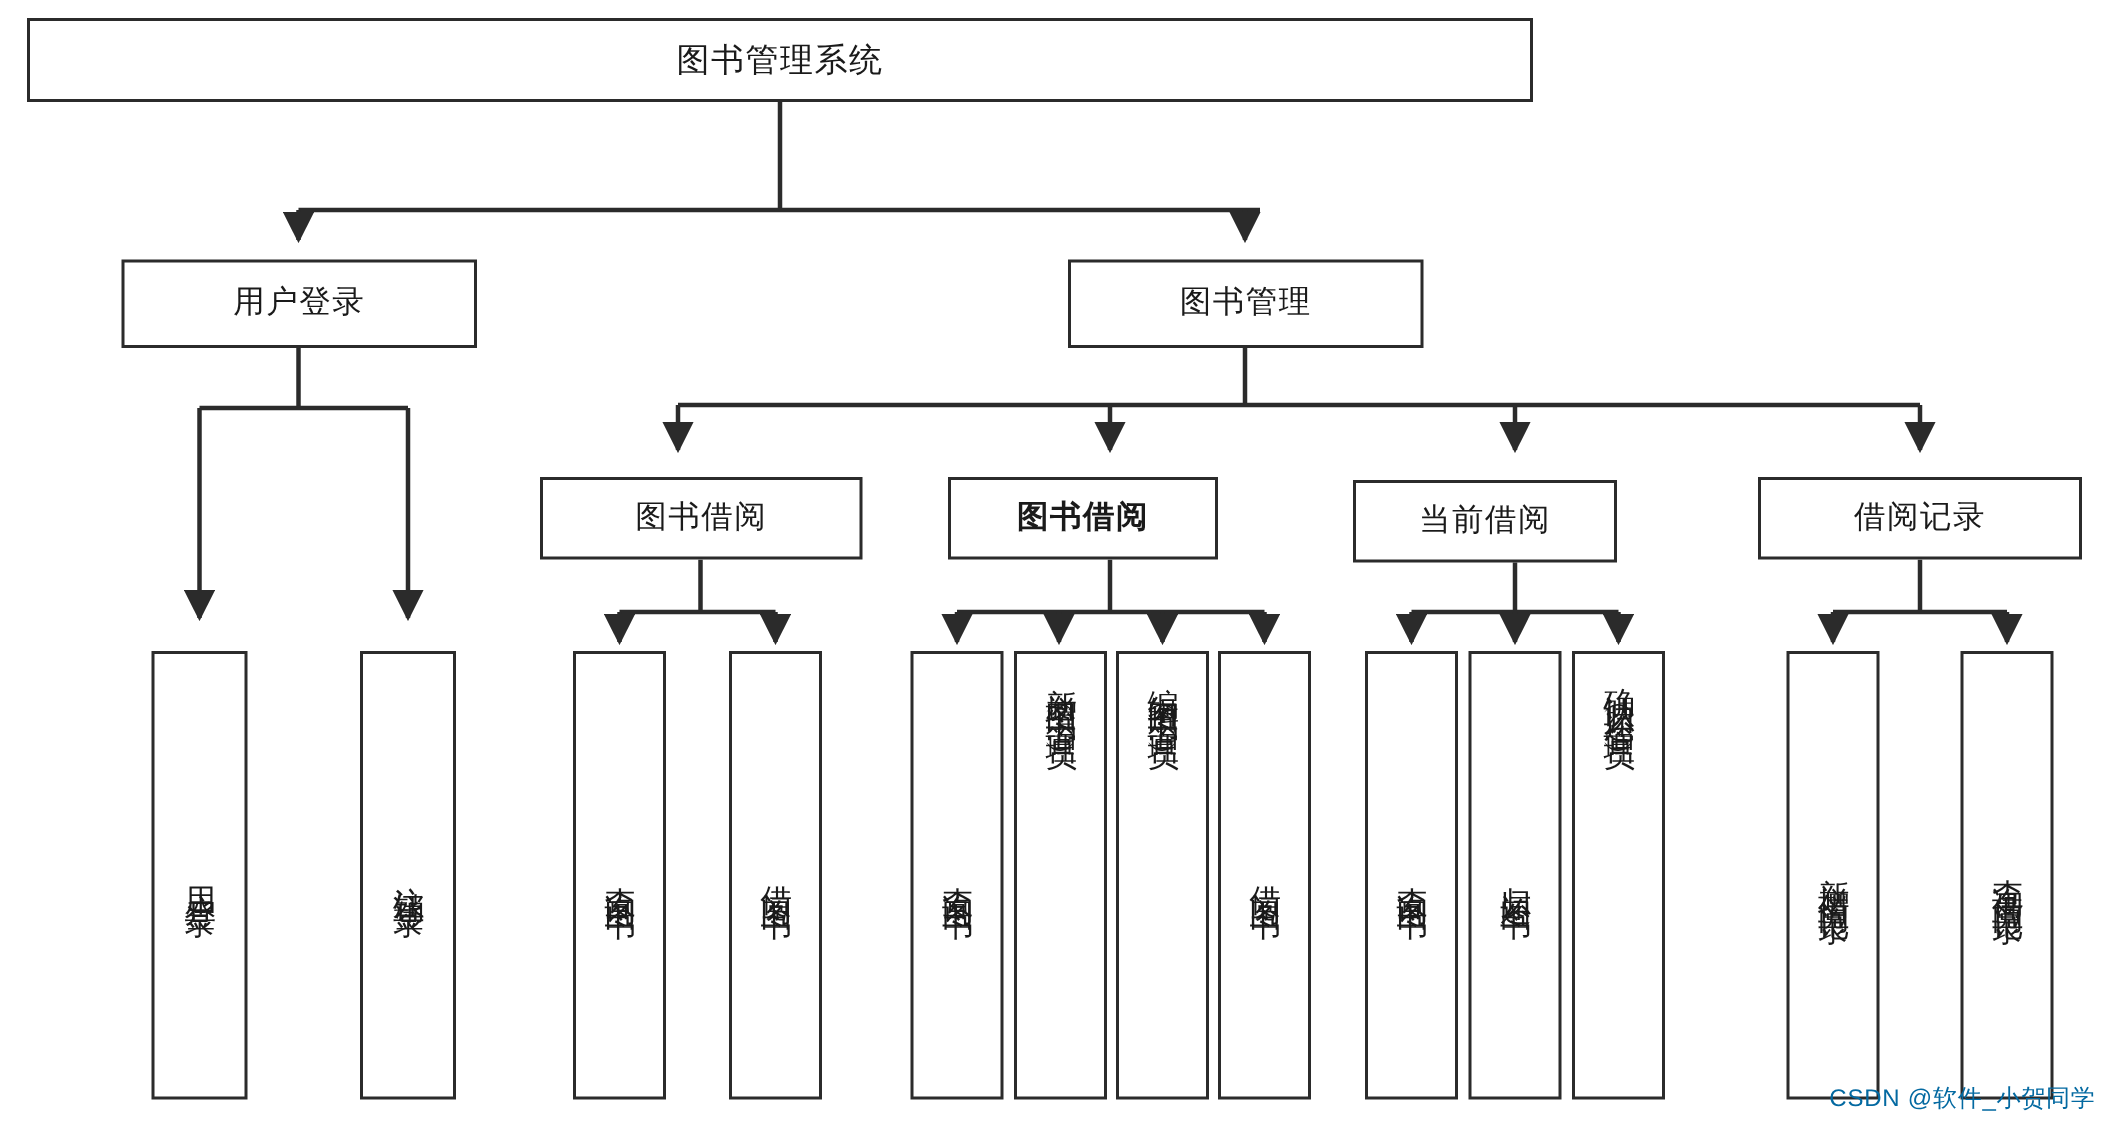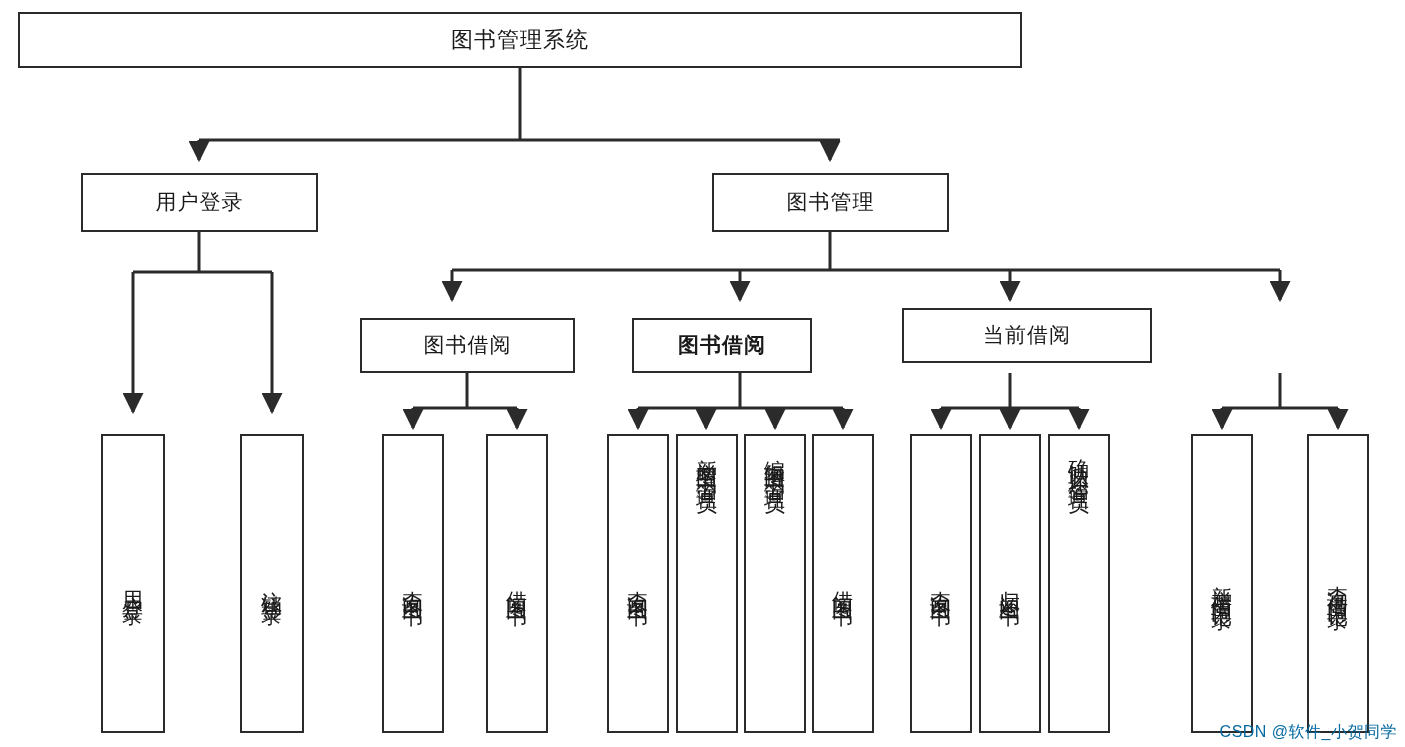--- a/index.html
+++ b/index.html
@@ -147,22 +147,25 @@
   <div class="node horiz" style="left:712px; top:173px; width:237px; height:59px;">
     <span class="label">图书管理</span>
   </div>
 
   <div class="node horiz" style="left:360px; top:318px; width:215px; height:55px;">
     <span class="label">图书借阅</span>
   </div>
   <div class="node horiz" style="left:632px; top:318px; width:180px; height:55px;font-weight:bold;">
     <span class="label">图书借阅</span>
   </div>
-  <div class="node horiz" style="left:902px; top:308px; width:250px; height:55px;">
+  <div class="node horiz" style="left:902px; top:320px; width:176px; height:55px;">
     <span class="label">当前借阅</span>
+  </div>
+  <div class="node horiz" style="left:1172px; top:318px; width:216px; height:55px;">
+    <span class="label">借阅记录</span>
   </div>
 
   <div class="node vert" style="left:101px; top:434px; width:64px; height:299px;">
     <span class="label">用户登录</span>
   </div>
   <div class="node vert" style="left:240px; top:434px; width:64px; height:299px;">
     <span class="label">注销登录</span>
   </div>
 
   <div class="node vert" style="left:382px; top:434px; width:62px; height:299px;">

